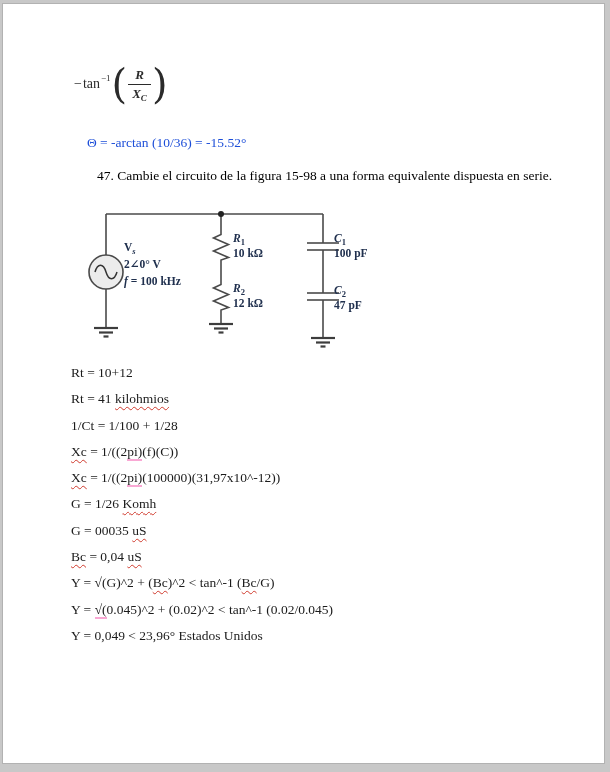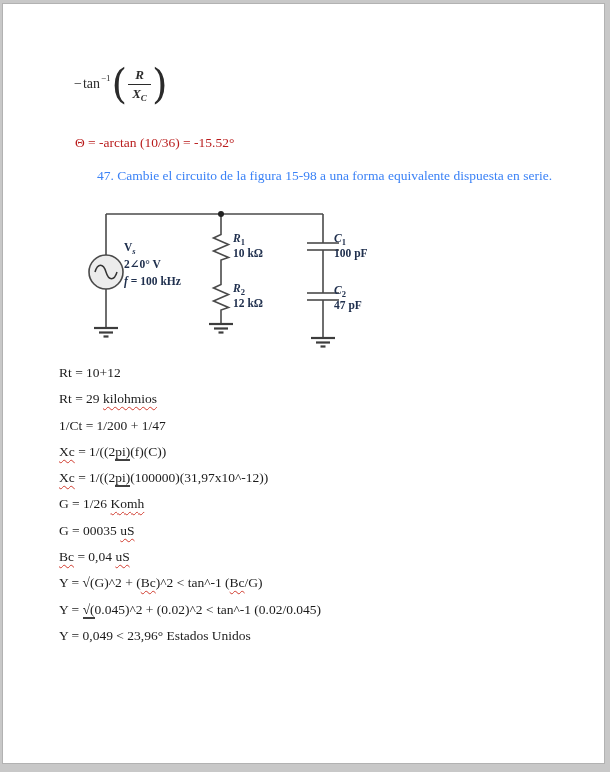--- a/index.html
+++ b/index.html
@@ -22,40 +22,40 @@
   .paren{
     font-size:40px;font-weight:400;line-height:0.9;color:#2b2b2b;
     font-family:"DejaVu Serif",serif;transform:scaleY(1.02);
   }
   .frac{display:inline-flex;flex-direction:column;align-items:center;margin:0 1px;
     font-style:italic;font-weight:600;font-size:13px;}
   .frac .num{padding:0 7px 1px;border-bottom:1.2px solid #2b2b2b;}
   .frac .den{padding-top:1px;}
   .den-sub{font-size:9px;position:relative;top:3px;}
   
-  .theta-line{position:absolute;left:72px;top:131px;font-size:13.5px;color:#b91c1c;}
-  .problem-line{position:absolute;left:94px;top:164px;font-size:13.5px;color:#3b82f6;}
+  .theta-line{position:absolute;left:84px;top:131px;font-size:13.5px;color:#1d4ed8;}
+  .problem-line{position:absolute;left:94px;top:164px;font-size:13.5px;color:#000000;}
   
   .circuit{position:absolute;left:78px;top:200px;}
   .circuit text{
     font-family:"Liberation Serif","DejaVu Serif",serif;
     fill:#20304e;font-weight:600;font-size:11.5px;
   }
   .comp-letter{font-style:italic;}
   .comp-sub{font-size:8.5px;}
   .freq-f{font-style:italic;}
   
-  .equations{position:absolute;left:56px;top:356px;color:#1b1b1b;}
+  .equations{position:absolute;left:68px;top:356px;color:#1b1b1b;}
   .eq-line{font-size:13.5px;line-height:26.3px;white-space:pre;}
   .mark-red{
     text-decoration-line:underline;text-decoration-style:wavy;
     text-decoration-color:#d03a2d;text-decoration-thickness:1px;
     text-underline-offset:3px;
   }
-  .mark-blue{border-bottom:2px solid #404040;}
+  .mark-blue{border-bottom:2px solid #f9a8d4;}
 </style>
 </head>
 <body>
 
 <div class="page">
 
   <div class="formula">
     <span class="f-minus">−</span>
     <span class="f-fn">tan</span>
     <span class="f-sup">−1</span>
@@ -117,22 +117,22 @@
     <text x="152" y="88"><tspan class="comp-letter">R</tspan><tspan class="comp-sub" dy="2.5">2</tspan></text>
     <text x="152" y="103">12 kΩ</text>
     <text x="253" y="38"><tspan class="comp-letter">C</tspan><tspan class="comp-sub" dy="2.5">1</tspan></text>
     <text x="253" y="53">100 pF</text>
     <text x="253" y="90"><tspan class="comp-letter">C</tspan><tspan class="comp-sub" dy="2.5">2</tspan></text>
     <text x="253" y="105">47 pF</text>
   </svg>
 
   <div class="equations">
       <div class="eq-line"><span>Rt = 10+12</span></div>
-      <div class="eq-line"><span>Rt = 29 </span><span class="mark-red">kilohmios</span></div>
-      <div class="eq-line"><span>1/Ct = 1/200 + 1/47</span></div>
+      <div class="eq-line"><span>Rt = 41 </span><span class="mark-red">kilohmios</span></div>
+      <div class="eq-line"><span>1/Ct = 1/100 + 1/28</span></div>
       <div class="eq-line"><span class="mark-red">Xc</span><span> = 1/((2</span><span class="mark-blue">pi)</span><span>(f)(C))</span></div>
       <div class="eq-line"><span class="mark-red">Xc</span><span> = 1/((2</span><span class="mark-blue">pi)</span><span>(100000)(31,97x10^-12))</span></div>
       <div class="eq-line"><span>G = 1/26 </span><span class="mark-red">Komh</span></div>
       <div class="eq-line"><span>G = 00035 </span><span class="mark-red">uS</span></div>
       <div class="eq-line"><span class="mark-red">Bc</span><span> = 0,04 </span><span class="mark-red">uS</span></div>
       <div class="eq-line"><span>Y = √(G)^2 + (</span><span class="mark-red">Bc</span><span>)^2 &lt; tan^-1 (</span><span class="mark-red">Bc</span><span>/G)</span></div>
       <div class="eq-line"><span>Y = </span><span class="mark-blue">√(</span><span>0.045)^2 + (0.02)^2 &lt; tan^-1 (0.02/0.045)</span></div>
       <div class="eq-line"><span>Y = 0,049 &lt; 23,96° Estados Unidos</span></div>
     </div>
 

